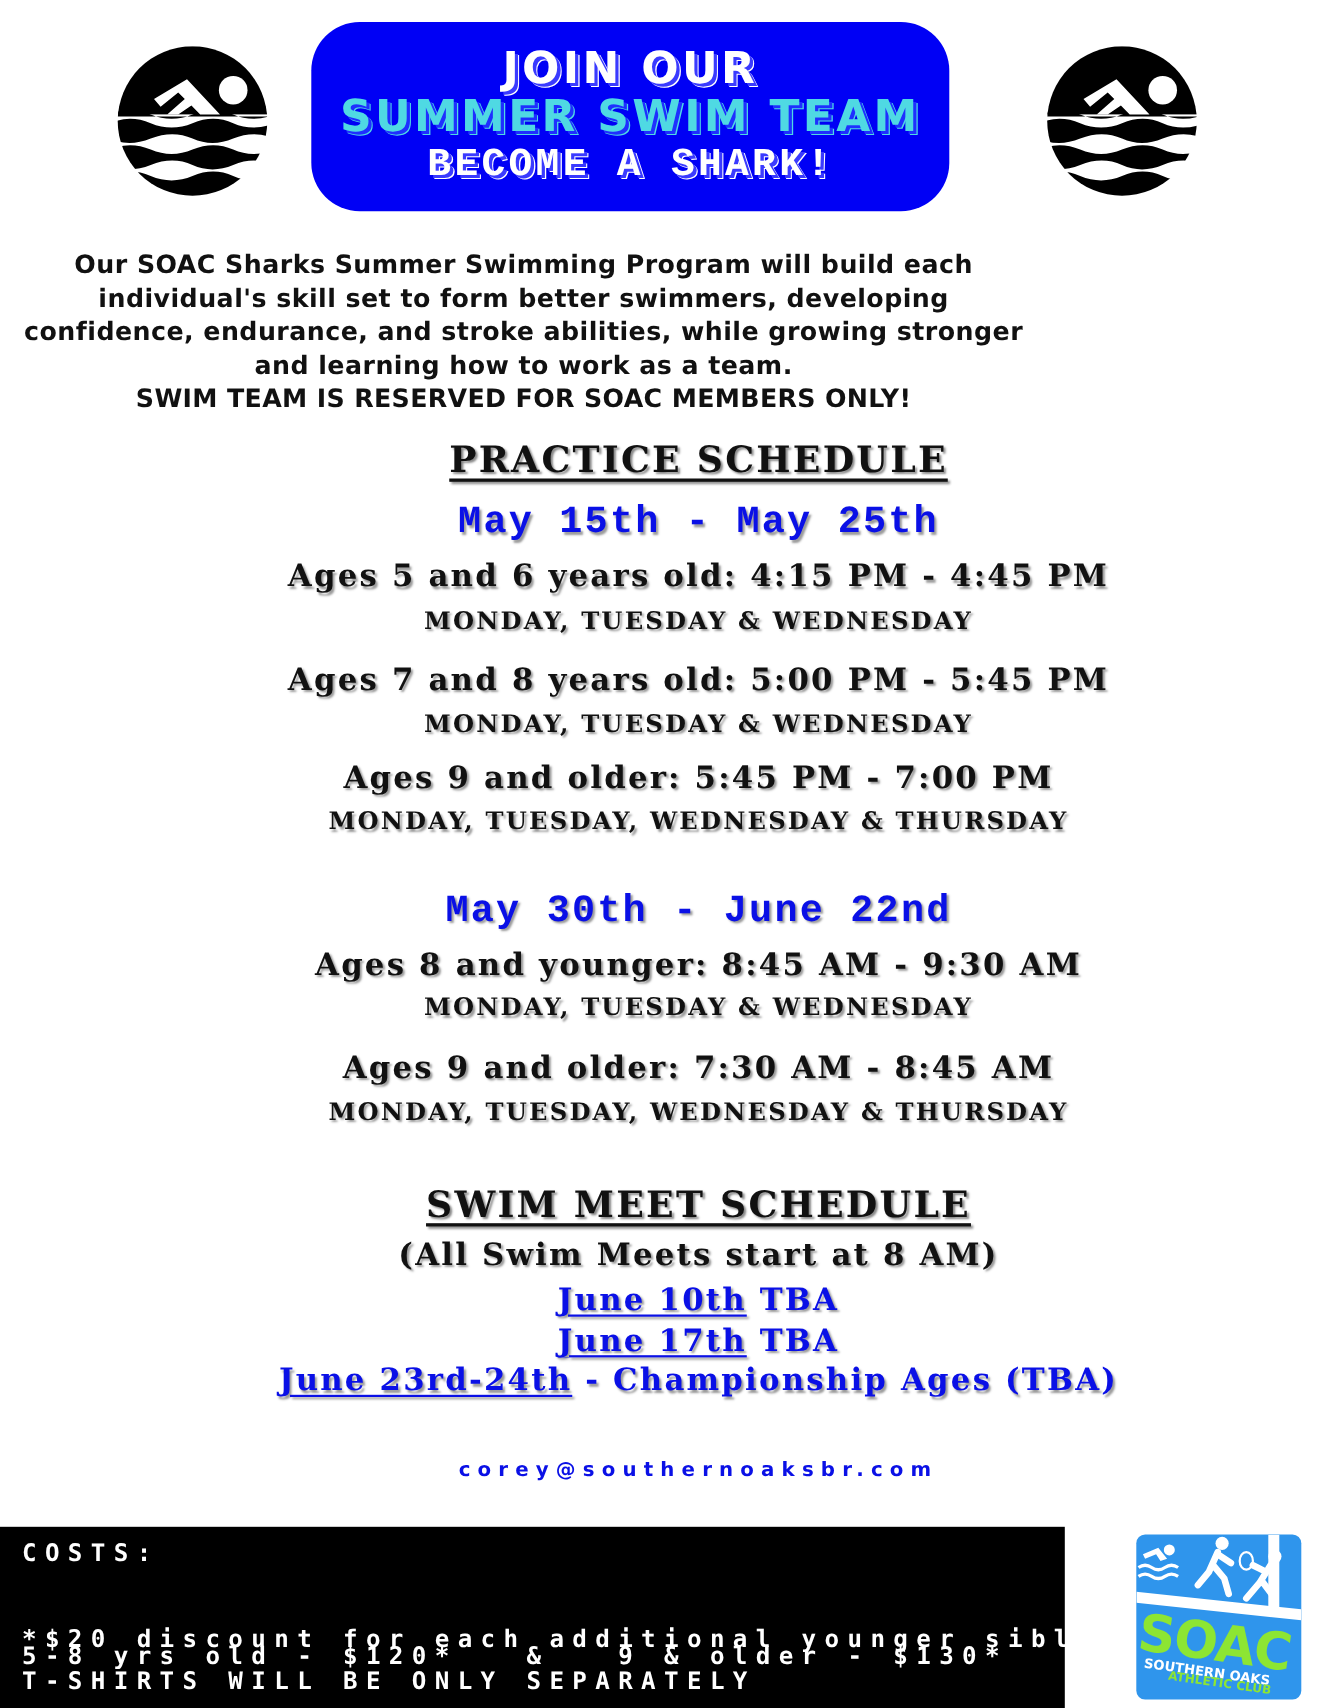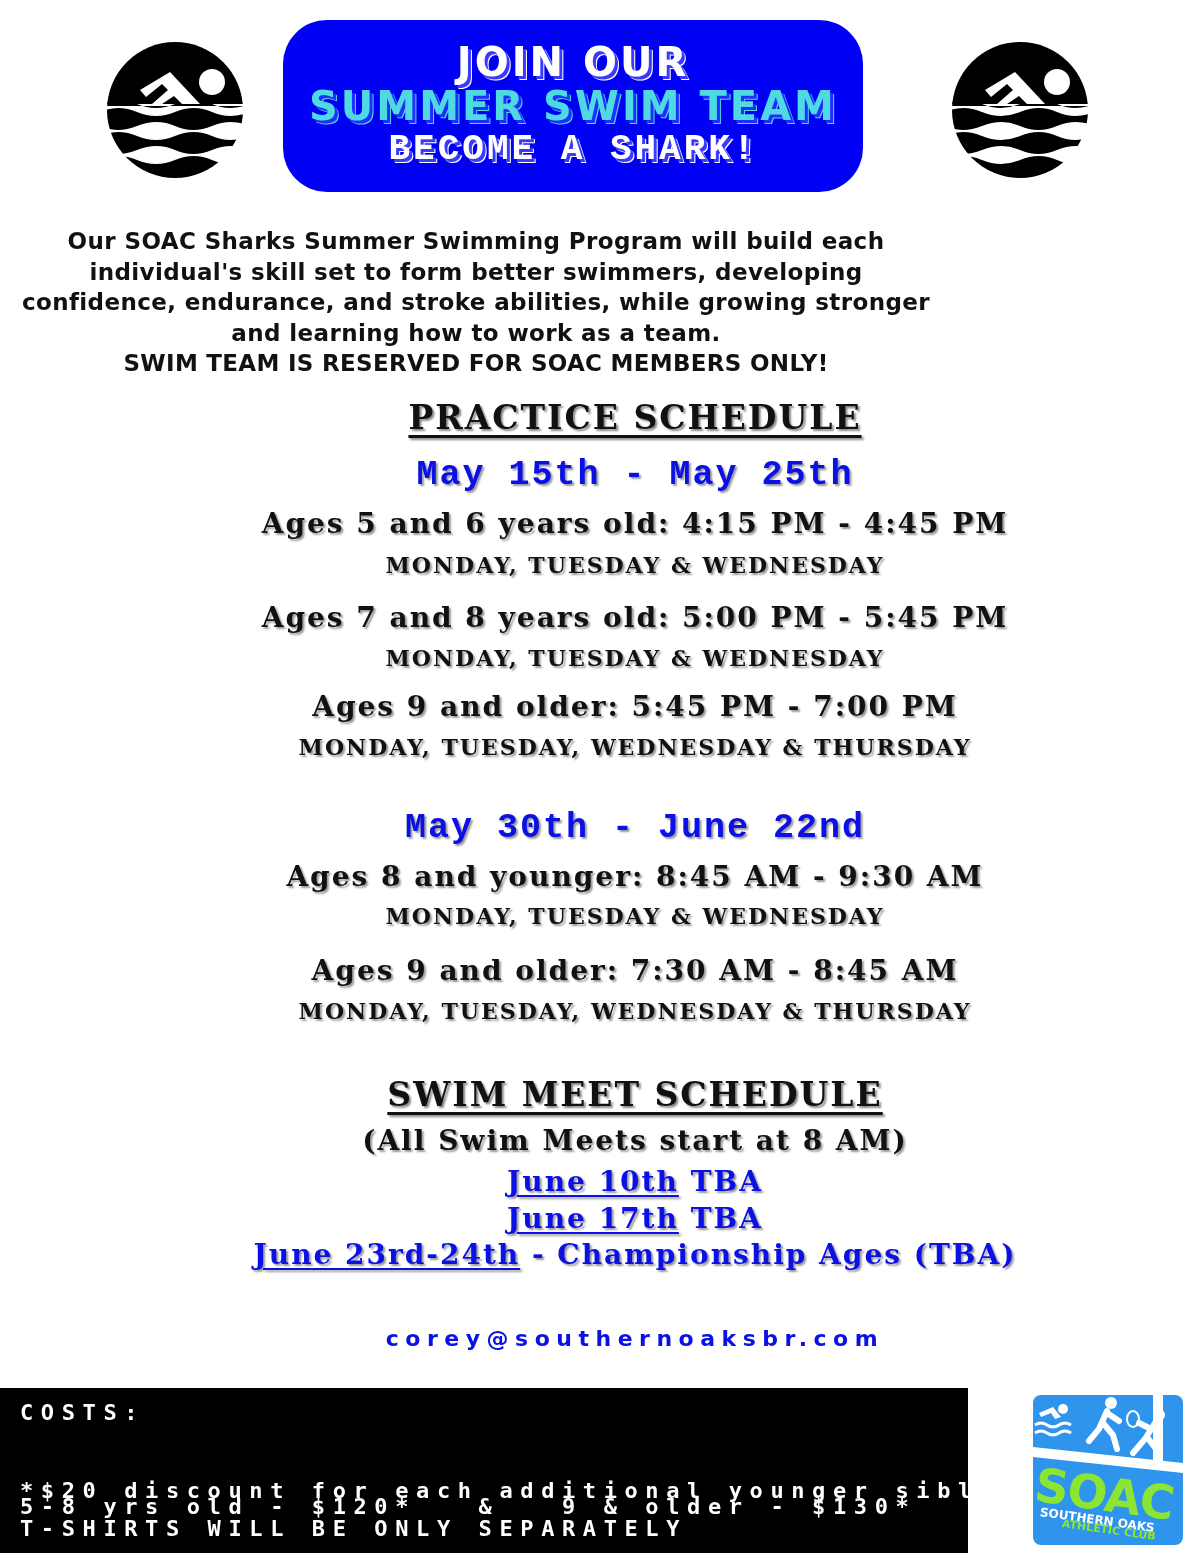--- a/index.html
+++ b/index.html
@@ -59,21 +59,21 @@
     font-family: "DejaVu Serif", serif; font-weight: bold; font-size: 28px;
     letter-spacing: 2px; color: #111; text-shadow: 2px 2px 2px #999;
   }
   .meet {
     font-family: "DejaVu Serif", serif; font-weight: bold; font-size: 28px;
     letter-spacing: 2px; color: #0a10e6; text-shadow: 2px 2px 2px #999;
     line-height: 36.5px;
   }
   .meet .date { text-decoration: underline; text-decoration-thickness: 2px; text-underline-offset: 4px; cursor: pointer; }
   .email {
-    font-family: "DejaVu Sans", sans-serif; font-weight: bold; font-size: 22px;
+    font-family: "DejaVu Sans", sans-serif; font-weight: bold; font-size: 18px;
     letter-spacing: 6.5px; color: #0a10e6; cursor: pointer;
   }
 
   
   .costs {
     position: absolute; left: 0; top: 1388px; width: 968px; height: 165px;
     background: #000000; color: #ffffff;
     font-family: "DejaVu Sans Mono", monospace; font-size: 22px; font-weight: bold;
   }
   .costs .cl { position: absolute; left: 20px; letter-spacing: 7.6px; white-space: pre; }

